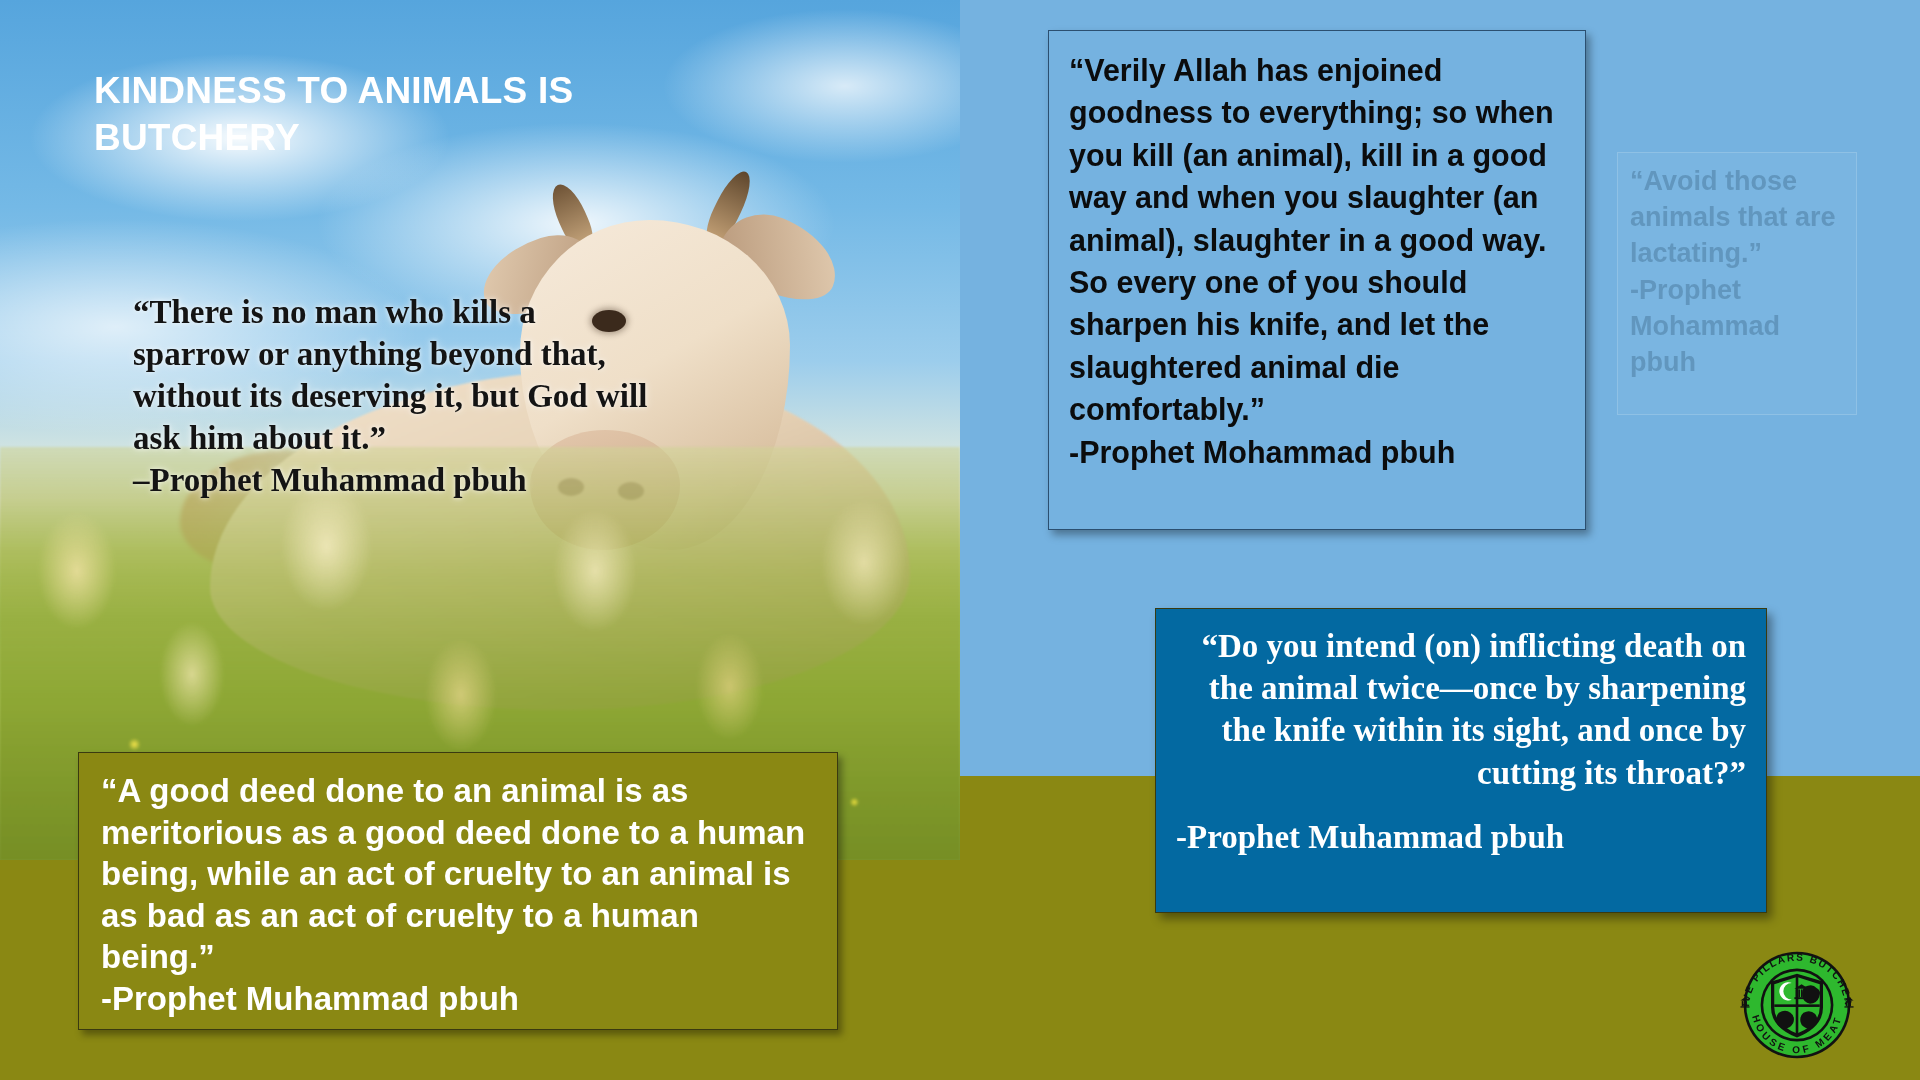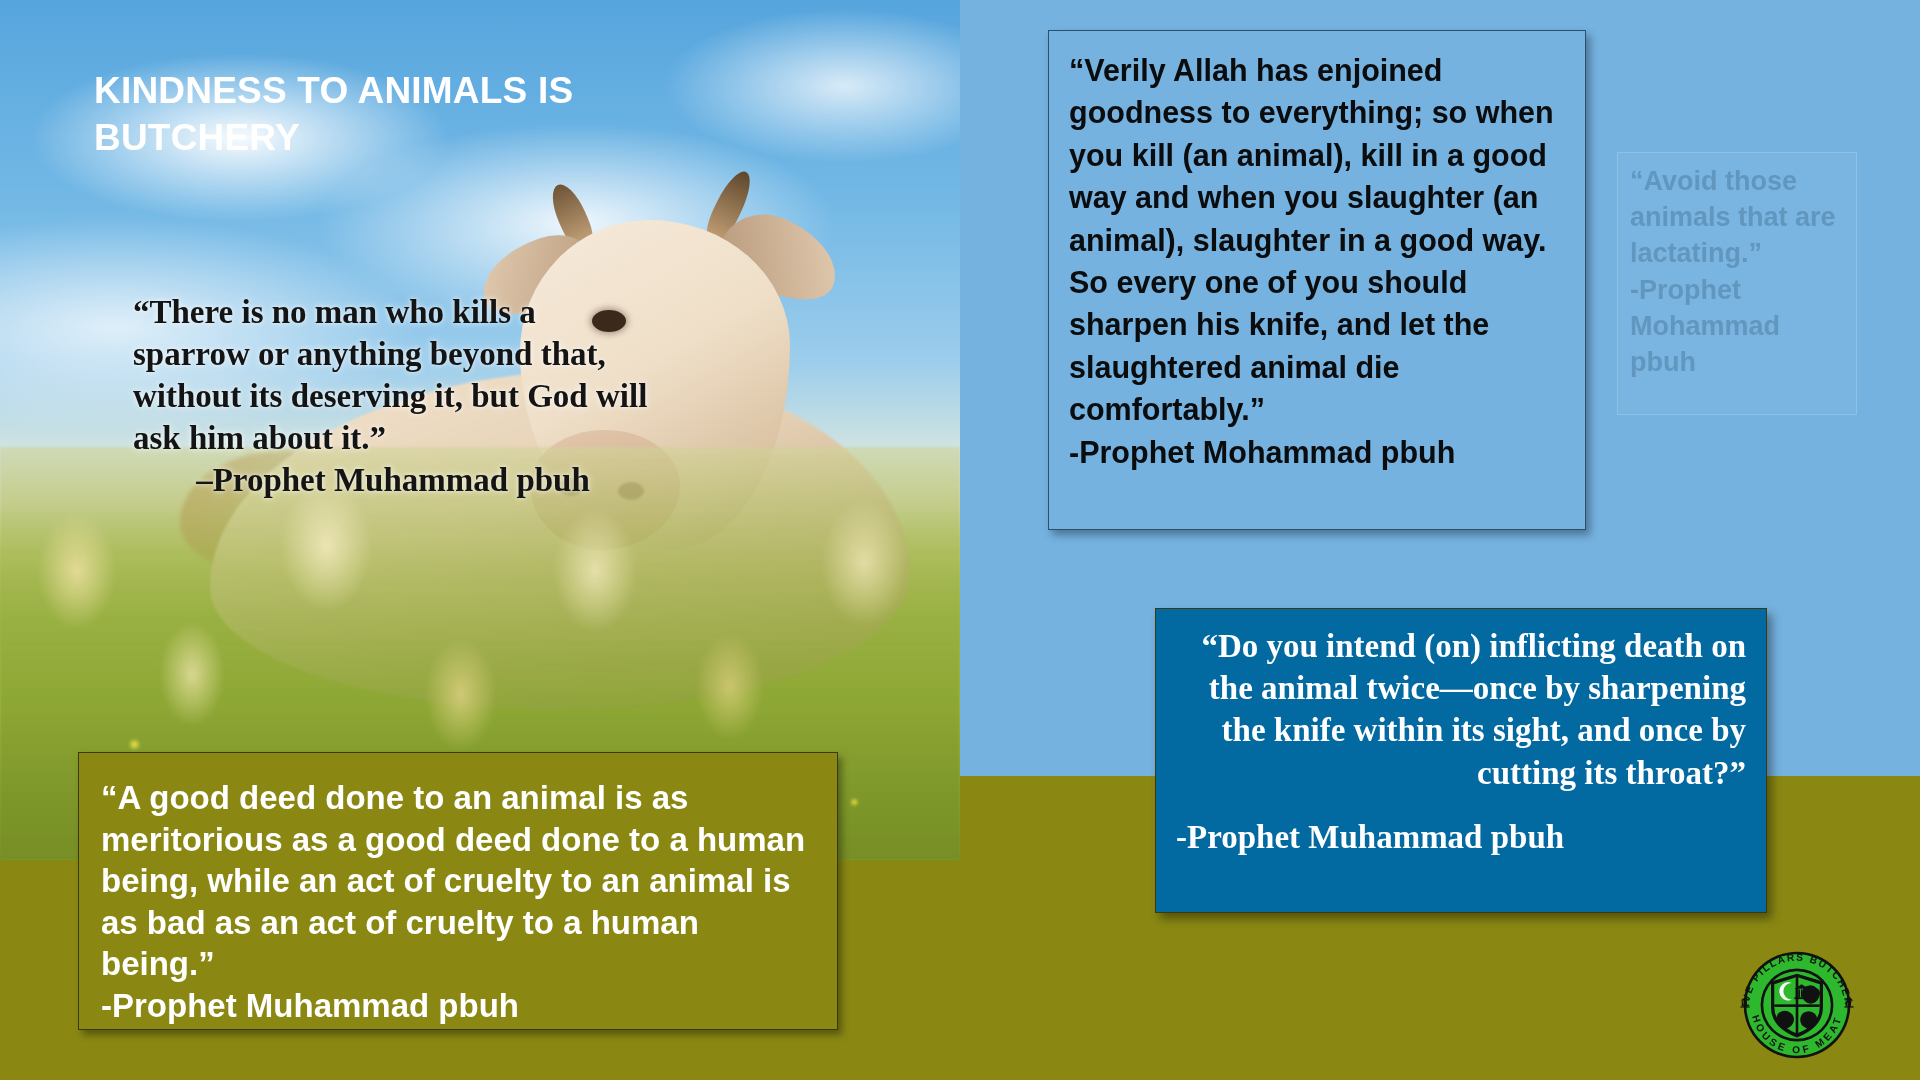--- a/index.html
+++ b/index.html
@@ -153,31 +153,31 @@
     position:absolute;
     left:133px; top:292px;
     width:520px;
     font-family:"Liberation Serif", serif;
     font-weight:bold;
     font-size:33px;
     line-height:1.27;
     color:#141414;
     text-shadow:0 0 10px rgba(255,255,255,.55), 0 0 4px rgba(255,255,255,.6);
   }
-  .quote-photo .attrib{ display:block;text-align:center; }
+  .quote-photo .attrib{ display:block; }
 
   
   .box-olive-left{
     position:absolute;
     left:78px; top:752px;
     width:760px; height:278px;
     background:#8a8813;
     border:1.5px solid #3a3a10;
     box-shadow:4px 5px 7px rgba(0,0,0,.35);
-    padding:24px 26px 14px 22px;
+    padding:17px 26px 14px 22px;
     color:#ffffff;
     font-size:33px;
     line-height:1.26;
     font-weight:bold;
   }
 
   
   .box-blue{
     position:absolute;
     left:1048px; top:30px;

